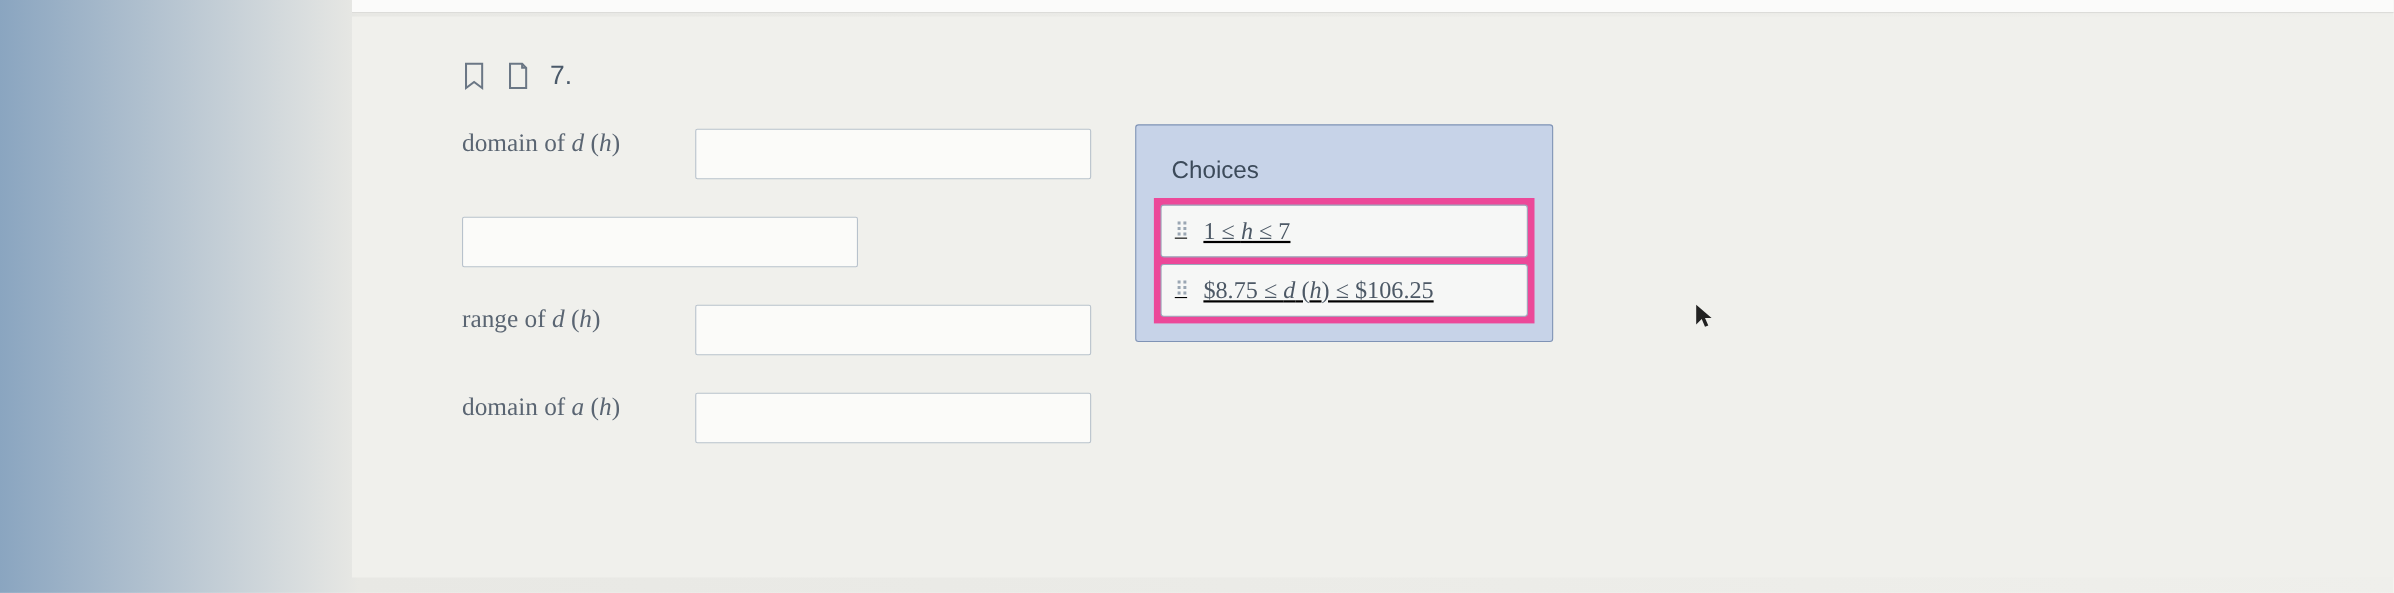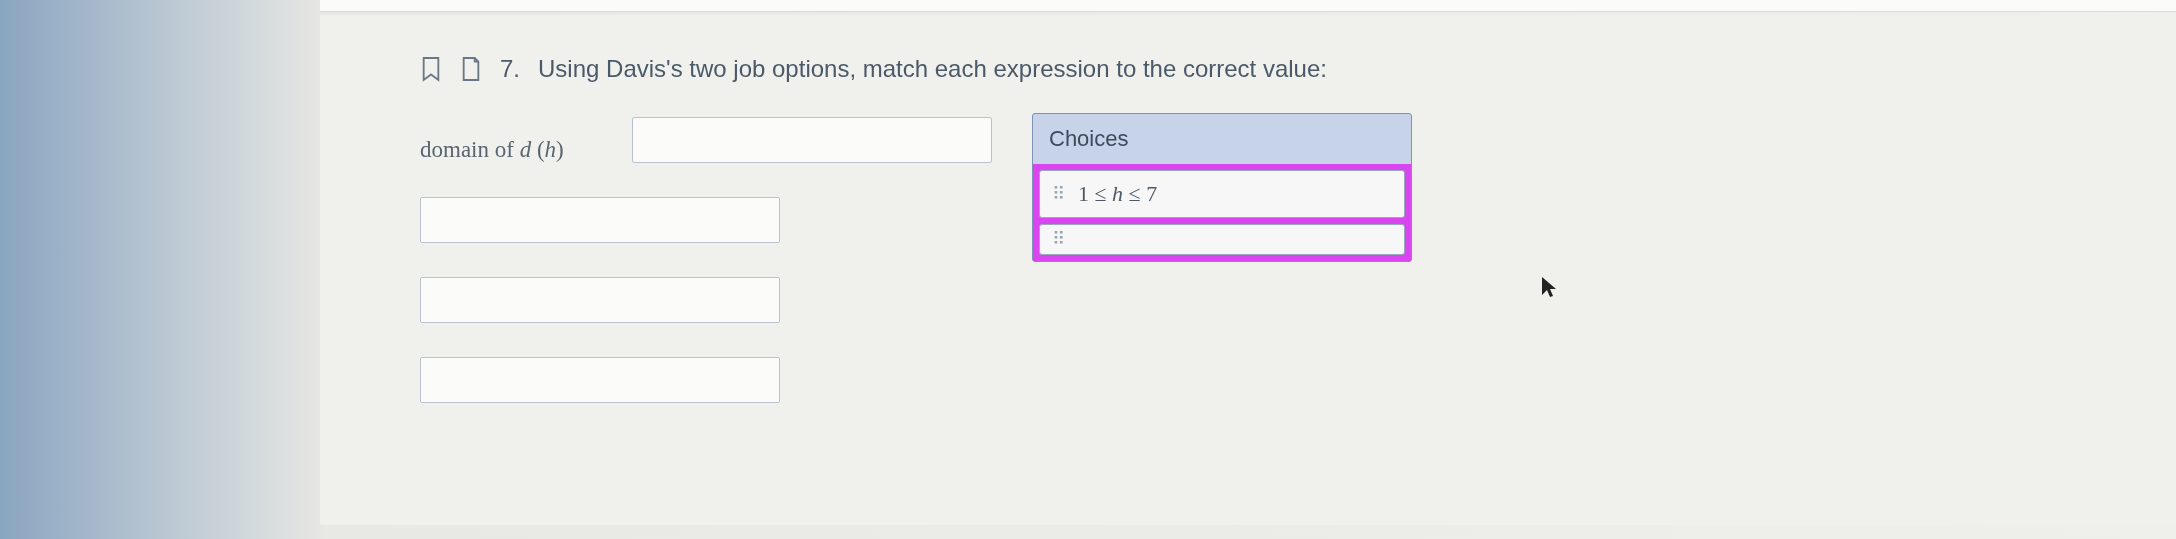--- a/index.html
+++ b/index.html
@@ -51,21 +51,21 @@
     margin-left: 40px;
   }
   .drop-column {
     display: flex;
     flex-direction: column;
     gap: 34px;
     margin-top: 4px;
   }
   .drop-row {
     display: flex;
-    align-items: flex-end;
+    align-items: flex-start;
     gap: 12px;
   }
   .drop-label {
     width: 200px;
     color: #5a6572;
     font-size: 23px;
     font-family: Georgia, 'Times New Roman', serif;
   }
   .drop-label .fn { font-style: italic; }
   .drop-label .arg { font-style: italic; }
@@ -74,33 +74,34 @@
     height: 46px;
     background: #fbfbf9;
     border: 1px solid #b8c2cc;
     border-radius: 2px;
   }
   .choices-panel {
     width: 380px;
     background: #c7d3e8;
     border: 1px solid #7f93b5;
     border-radius: 3px;
-    padding: 0;
+    padding: 16px;
   }
   .choices-header {
     padding: 12px 16px;
     color: #3c4a5a;
     font-size: 22px;
   }
   .choices-body {
-    background: #d946ef;
+    background: #ec4899;
     padding: 6px;
     display: flex;
     flex-direction: column;
     gap: 6px;
+    text-decoration: underline;
   }
   .choice-item {
     background: #f6f7f6;
     border: 1px solid #9aa8bc;
     border-radius: 3px;
     padding: 10px 12px;
     display: flex;
     align-items: center;
     gap: 12px;
     color: #4d5966;
@@ -141,62 +142,68 @@
           <path d="M4 2 h16 v24 l-8 -6 l-8 6 z" fill="none" stroke="#6b7785" stroke-width="2"></path>
         </svg>
     </span>
     <span class="note-icon">
       <svg viewBox="0 0 24 28">
           <path d="M4 2 h12 l4 4 v20 h-16 z" fill="none" stroke="#6b7785" stroke-width="2"></path>
           <path d="M16 2 v4 h4" fill="none" stroke="#6b7785" stroke-width="2"></path>
         </svg>
     </span>
     <span>7.</span>
-    <span>Using Davis's two job options, match each expression to the correct value:</span>
   </div>
 
   <div class="content-row">
 
     <div class="drop-column">
 
       <div class="drop-row">
         <div class="drop-label">
           <span>domain of </span><span class="fn">d</span> (<span class="arg">h</span>)
         </div>
         <div class="drop-target"></div>
       </div>
 
       <div class="drop-row">
         <div class="drop-target"></div>
       </div>
 
       <div class="drop-row">
-        <div class="drop-target"></div>
-      </div>
-
-      <div class="drop-row">
+        <div class="drop-label">
+          <span>range of </span><span class="fn">d</span> (<span class="arg">h</span>)
+        </div>
+        <div class="drop-target"></div>
+      </div>
+
+      <div class="drop-row">
+        <div class="drop-label">
+          <span>domain of </span><span class="fn">a</span> (<span class="arg">h</span>)
+        </div>
         <div class="drop-target"></div>
       </div>
 
     </div>
 
     <div class="choices-panel">
       <div class="choices-header">Choices</div>
       <div class="choices-body">
 
         <div class="choice-item">
           <span class="grip"></span>
           <span class="math">1 ≤ <span class="var">h</span> ≤ 7</span>
         </div>
 
 
 
 
         <div class="choice-item">
           <span class="grip"></span>
+          <span class="math">$8.75 ≤ <span class="var">d</span> (<span class="var">h</span>) ≤ $106.25</span>
         </div>
 
 
       </div>
     </div>
 
   </div>
 
   <div class="cursor">
     <svg viewBox="0 0 18 24">

